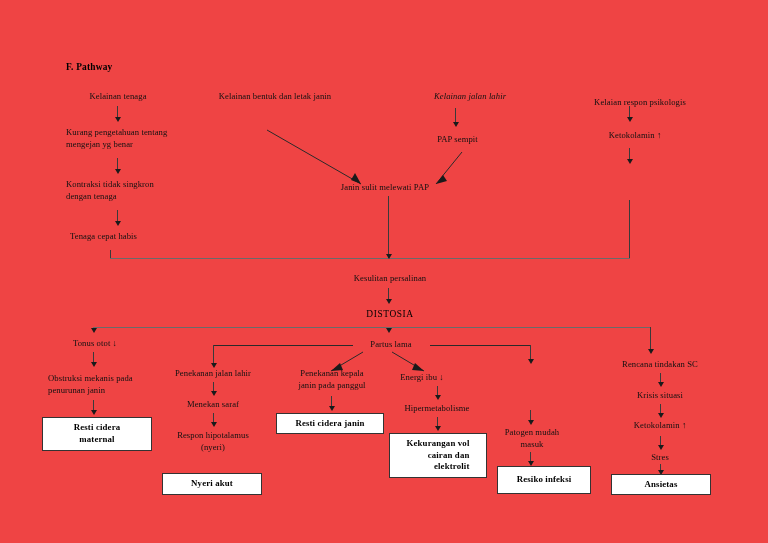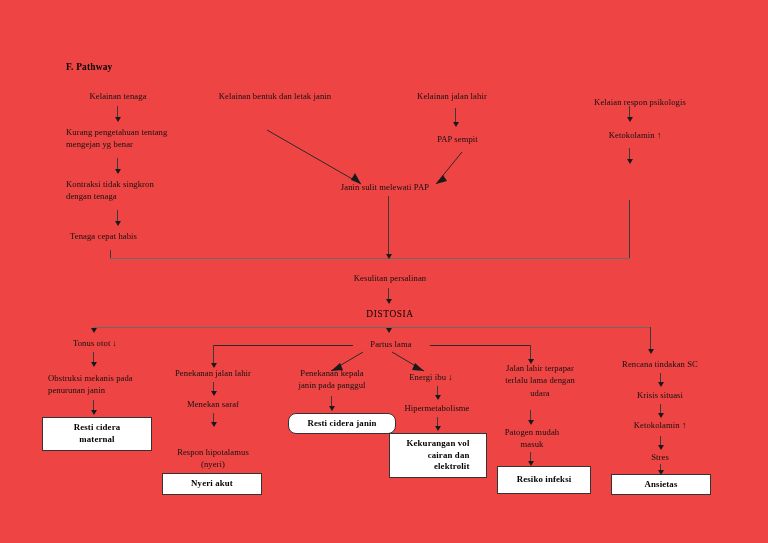--- a/index.html
+++ b/index.html
@@ -105,21 +105,21 @@
   <div class="arrowhead" style="left:115px; top:221px;"></div>
 
   <div class="node" style="left:190px; top:90px; width:170px;">Kelainan bentuk dan letak janin</div>
 
   <div class="node left-align" style="left:70px; top:230px; width:150px;">Tenaga cepat habis</div>
   <svg class="diag" style="left:265px; top:128px;" width="110" height="66">
     <line x1="2" y1="2" x2="96" y2="56"></line>
     <polygon points="96,56 86,52 90,45"></polygon>
   </svg>
 
-  <div class="node" style="left:377px; top:90px; width:150px;">Kelainan jalan lahir</div>
+  <div class="node" style="left:395px; top:90px; width:150px;font-style:italic;">Kelainan jalan lahir</div>
   <div class="vline" style="left:455px; top:108px; height:16px;"></div>
   <div class="arrowhead" style="left:453px; top:122px;"></div>
 
   <div class="node" style="left:400px; top:133px; width:115px;">PAP sempit</div>
   <svg class="diag" style="left:428px; top:150px;" width="42" height="42">
     <line x1="34" y1="2" x2="8" y2="34"></line>
     <polygon points="8,34 15,25 19,31"></polygon>
   </svg>
 
   <div class="node" style="left:305px; top:181px; width:160px;">Janin sulit melewati PAP</div>
@@ -181,47 +181,44 @@
 maternal</div>
 
   <div class="node" style="left:163px; top:367px; width:100px;">Penekanan jalan lahir</div>
   <div class="vline" style="left:213px; top:382px; height:11px;"></div>
   <div class="arrowhead" style="left:211px; top:391px;"></div>
 
   <div class="node" style="left:170px; top:398px; width:86px;">Menekan saraf</div>
   <div class="vline" style="left:213px; top:413px; height:11px;"></div>
   <div class="arrowhead" style="left:211px; top:422px;"></div>
 
-  <div class="node" style="left:160px; top:446px; width:106px;text-align:center;">Respon hipotalamus
+  <div class="node" style="left:160px; top:429px; width:106px;text-align:center;">Respon hipotalamus
 (nyeri)</div>
 
   <div class="boxed" style="left:162px; top:473px; width:100px; height:22px;">Nyeri akut</div>
 
   <div class="node" style="left:280px; top:367px; width:104px;">Penekanan kepala
 janin pada panggul</div>
   <div class="vline" style="left:331px; top:396px; height:12px;"></div>
   <div class="arrowhead" style="left:329px; top:406px;"></div>
 
-  <div class="boxed" style="left:288px; top:413px; width:108px; height:21px;border-radius:8px;">Resti cidera janin</div>
-
-  <div class="node" style="left:385px; top:371px; width:92px;">Energi ibu ↓</div>
+  <div class="boxed" style="left:276px; top:413px; width:108px; height:21px;">Resti cidera janin</div>
+
+  <div class="node" style="left:376px; top:371px; width:92px;">Energi ibu ↓</div>
   <div class="vline" style="left:437px; top:386px; height:11px;"></div>
   <div class="arrowhead" style="left:435px; top:395px;"></div>
 
   <div class="node" style="left:392px; top:402px; width:90px;">Hipermetabolisme</div>
   <div class="vline" style="left:437px; top:417px; height:11px;"></div>
   <div class="arrowhead" style="left:435px; top:426px;"></div>
 
   <div class="boxed" style="left:389px; top:433px; width:98px; height:45px;text-align:right;">Kekurangan vol
 cairan dan
 elektrolit</div>
 
-  <div class="node" style="left:484px; top:362px; width:112px;">Jalan lahir terpapar
-terlalu lama dengan
-udara</div>
   <div class="vline" style="left:530px; top:410px; height:12px;"></div>
   <div class="arrowhead" style="left:528px; top:420px;"></div>
 
   <div class="node" style="left:486px; top:426px; width:92px;">Patogen mudah
 masuk</div>
   <div class="vline" style="left:530px; top:452px; height:11px;"></div>
   <div class="arrowhead" style="left:528px; top:461px;"></div>
 
   <div class="boxed" style="left:497px; top:466px; width:94px; height:28px;">Resiko infeksi</div>
 

